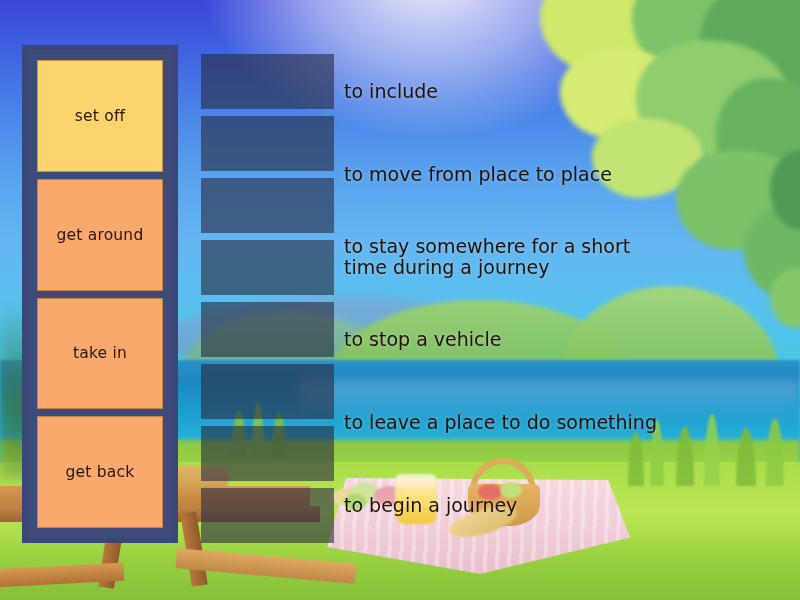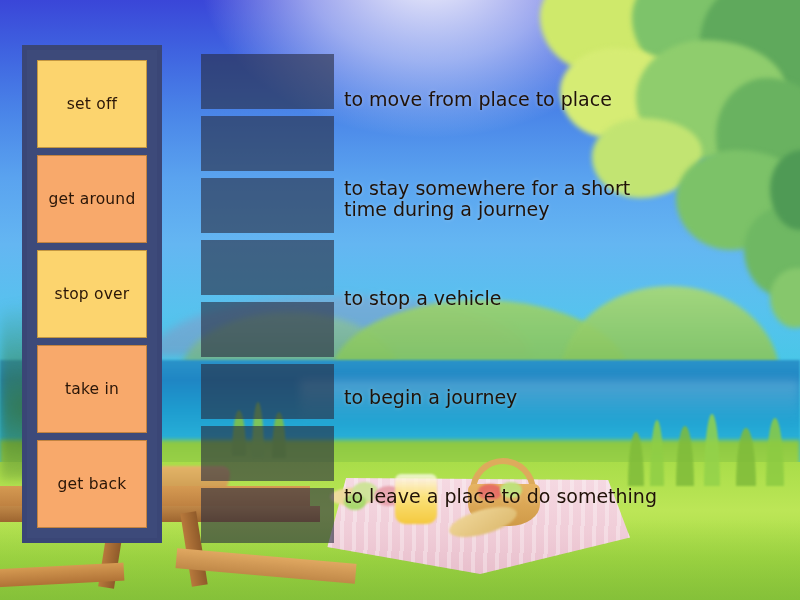--- a/index.html
+++ b/index.html
@@ -155,21 +155,21 @@
     position:absolute; background:linear-gradient(90deg,#9c7348,#7a5631);
     border-radius:8px; filter:blur(1px);
   }
   .leafblob {
     position:absolute; border-radius:46% 54% 58% 42%/48% 42% 58% 52%;
     filter:blur(2.5px);
   }
 
   
   #tile-panel {
-    position:absolute; left:22px; top:45px; width:140px; height:498px;
+    position:absolute; left:22px; top:45px; width:156px; height:498px;
     background:#3d4a7a;
     border:5px solid #3a4676;
     padding:10px;
     display:flex; flex-direction:column; gap:7px;
   }
   .tile {
     flex:1 1 0; min-height:0;
     display:flex; align-items:center; justify-content:center;
     border:1px solid rgba(150,100,30,.55);
     color:#2a1608;
@@ -274,41 +274,39 @@
   <div class="leafblob" style="left:770px;top:268px;width:60px;height:60px;background:#86c76c;"></div>
 </div>
 
 <div id="tile-panel">
   <div class="tile y">
       <span>set off</span>
     </div>
   <div class="tile o">
       <span>get around</span>
     </div>
-  <div class="tile y">
-      <span>stop over</span>
-    </div>
   <div class="tile o">
       <span>take in</span>
     </div>
   <div class="tile o">
       <span>get back</span>
     </div>
 </div>
 
 <div id="dropzones">
   <div class="dz"></div>
   <div class="dz"></div>
   <div class="dz"></div>
   <div class="dz"></div>
   <div class="dz"></div>
   <div class="dz"></div>
   <div class="dz"></div>
   <div class="dz"></div>
 </div>
 
 <div id="defs">
+  <div class="def">to include</div>
   <div class="def">to move from place to place</div>
   <div class="def" style="max-width:320px;">to stay somewhere for a short time during a journey</div>
   <div class="def">to stop a vehicle</div>
+  <div class="def">to leave a place to do something</div>
   <div class="def">to begin a journey</div>
-  <div class="def">to leave a place to do something</div>
 </div>
 
 </body></html>

